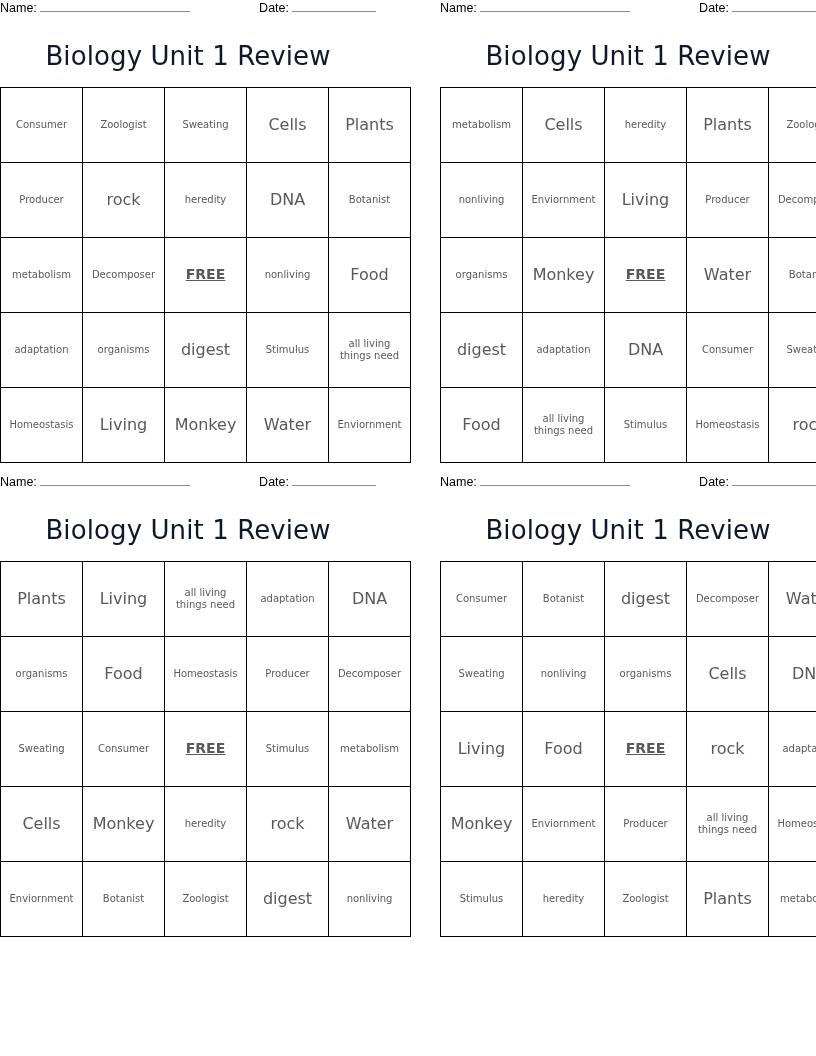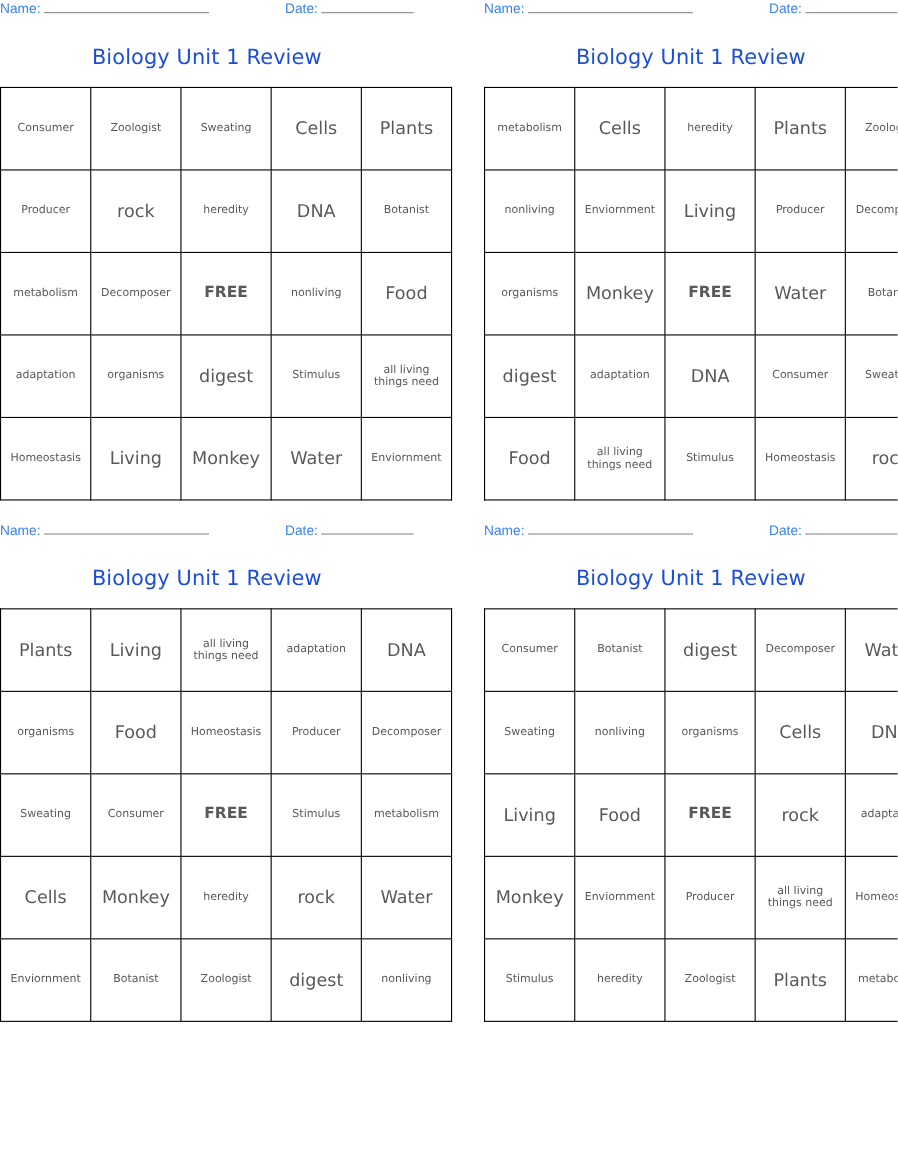--- a/index.html
+++ b/index.html
@@ -29,42 +29,42 @@
   .card-bl { left: 0px;   top: 474px; }
   .card-br { left: 440px; top: 474px; }
 
   
   .meta-row {
     display: flex;
     align-items: baseline;
     height: 22px;
     font-family: "Liberation Sans", sans-serif;
     font-size: 12.5px;
-    color: #3b82f6;
+    color: #000000;
     white-space: nowrap;
   }
   .meta-label {
     padding-right: 3px;
   }
   .meta-rule {
     display: inline-block;
     border-bottom: 1px solid #8c8c8c;
     height: 11px;
   }
   .rule-name { width: 150px; }
   .rule-date { width: 84px; }
   .meta-gap { flex: 1 1 auto; min-width: 8px; }
 
   
   .card-title {
     text-align: center;
     font-family: "DejaVu Sans", sans-serif;
-    font-size: 19px;
+    font-size: 26px;
     font-weight: 400;
-    color: #1d4ed8;
+    color: #0f172a;
     letter-spacing: 0.1px;
     margin: 0;
     padding: 20px 0 16px 0;
     line-height: 1.1;
   }
 
   
   .bingo-grid {
     width: 375px;
     border-collapse: collapse;
@@ -80,20 +80,21 @@
     color: #595959;
     line-height: 1.12;
     word-wrap: break-word;
     overflow: hidden;
   }
   .fs-s  { font-size: 10px; }
   .fs-l  { font-size: 16px; }
   .cell-free {
     font-size: 14px;
     font-weight: 700;
+    text-decoration: underline;
     color: #595959;
   }
 </style>
 </head>
 <body>
 
 <div class="page">
 
   <div class="card card-tl">
     <div class="meta-row">

